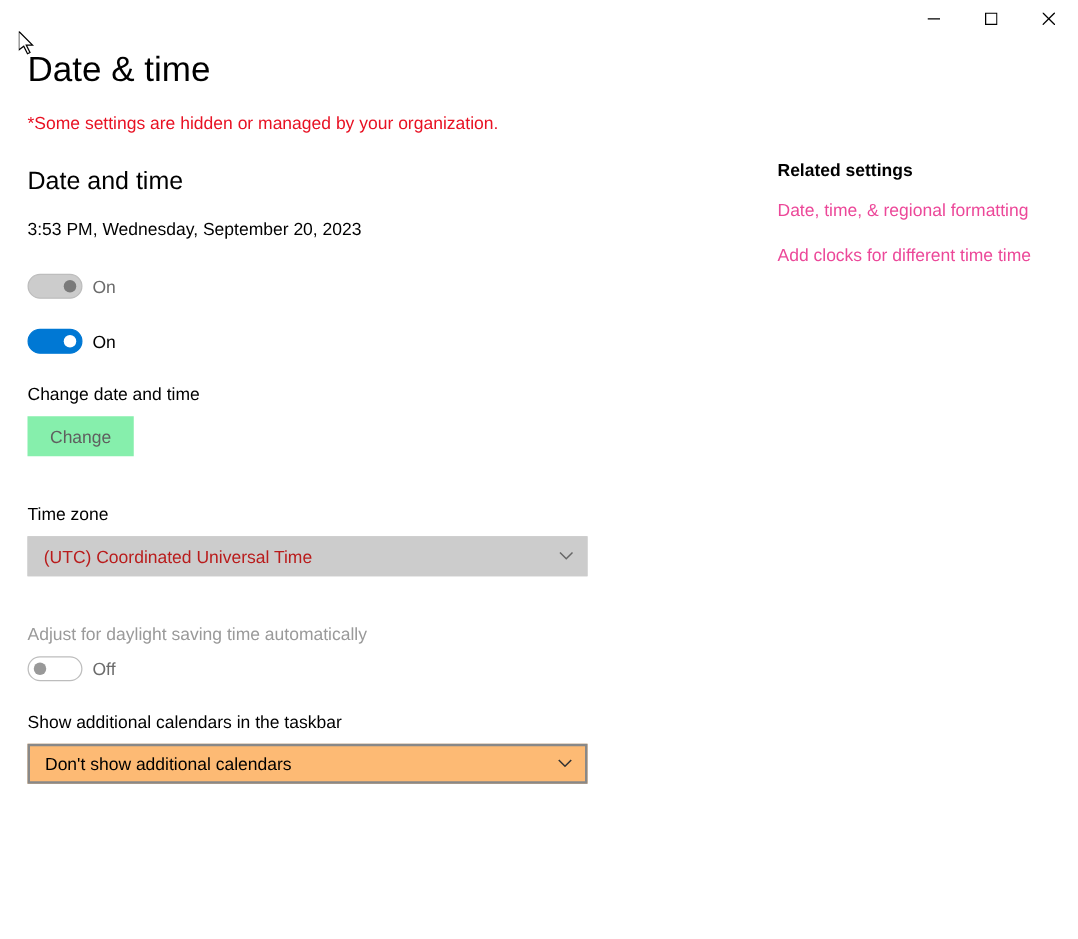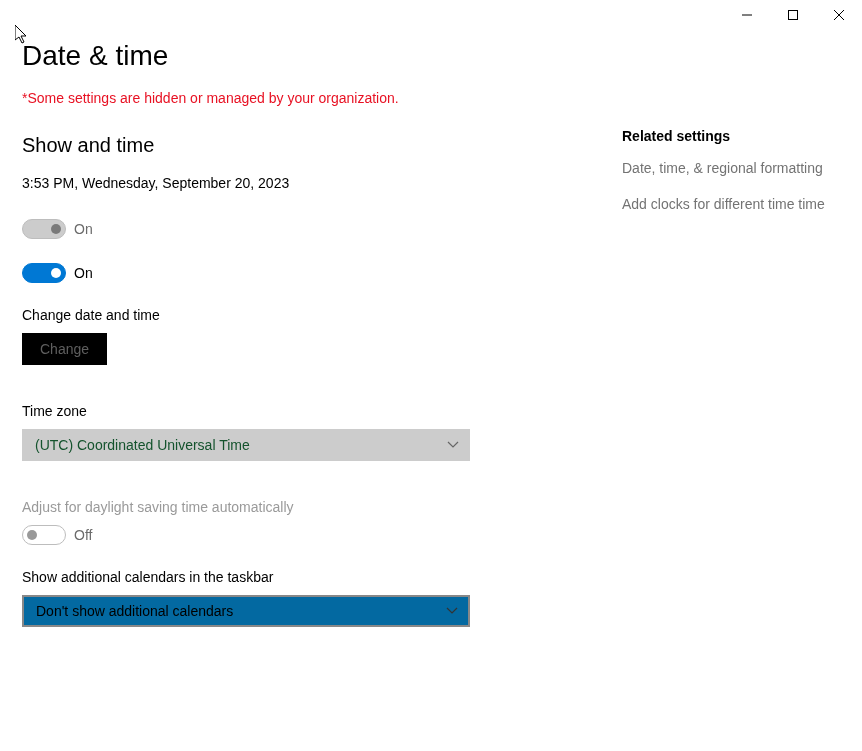--- a/index.html
+++ b/index.html
@@ -106,21 +106,21 @@
     }
     .toggle.disabled .knob { background: #7a7a7a; }
     .toggle.off.disabled { background: #fff; }
     .toggle.off.disabled .knob{ background:#999;}
     .toggle-state { font-size: 14px; }
     .toggle-state.disabled { color: #6b6b6b; }
 
     .btn {
       display: inline-block;
       padding: 8px 18px;
-      background: #000000;
+      background: #86efac;
       border: none;
       font-size: 14px;
       color: #5f5f5f;
       cursor: default;
       margin-bottom: 38px;
     }
 
     .dropdown {
       width: 448px;
       height: 32px;
@@ -128,41 +128,41 @@
       align-items: center;
       justify-content: space-between;
       padding: 0 10px 0 12px;
       font-size: 14px;
       margin-bottom: 38px;
       cursor: pointer;
     }
     .dropdown.disabled {
       background: #cccccc;
       border: 1px solid #cccccc;
-      color: #14532d;
+      color: #b91c1c;
       cursor: default;
     }
     .dropdown.enabled {
-      background: #0369a1;
+      background: #fdba74;
       border: 2px solid #888;
       gap: 32px;
     }
     .chevron {
       width: 12px; height: 12px;
       display:flex; align-items:center; justify-content:center;
     }
 
     .side-heading {
       font-size: 14px;
       font-weight: 600;
       margin-bottom: 16px;
     }
     .side-link {
       display: block;
-      color: #737373;
+      color: #ec4899;
       font-size: 14px;
       text-decoration: none;
       margin-bottom: 20px;
       cursor: pointer;
     }
   </style>
 </head>
 <body>
 
 <div class="titlebar">
@@ -186,21 +186,21 @@
 
 <svg class="cursor" width="14" height="20" viewBox="0 0 14 20">
   <path d="M0 0 L0 15 L4 12 L7 18 L9 17 L6 11 L11 11 Z" fill="#fff" stroke="#000" stroke-width="1"></path>
 </svg>
 
 <div class="content">
   <div class="main-col">
     <h1 class="page-title">Date &amp; time</h1>
     <div class="org-warning">*Some settings are hidden or managed by your organization.</div>
 
-    <h2 class="section-title">Show and time</h2>
+    <h2 class="section-title">Date and time</h2>
     <div class="datetime-now">3:53 PM, Wednesday, September 20, 2023</div>
 
     <div class="toggle-row">
       <div class="toggle on disabled">
           <div class="knob"></div>
         </div>
       <span class="toggle-state disabled">On</span>
     </div>
 
     <div class="toggle-row">

